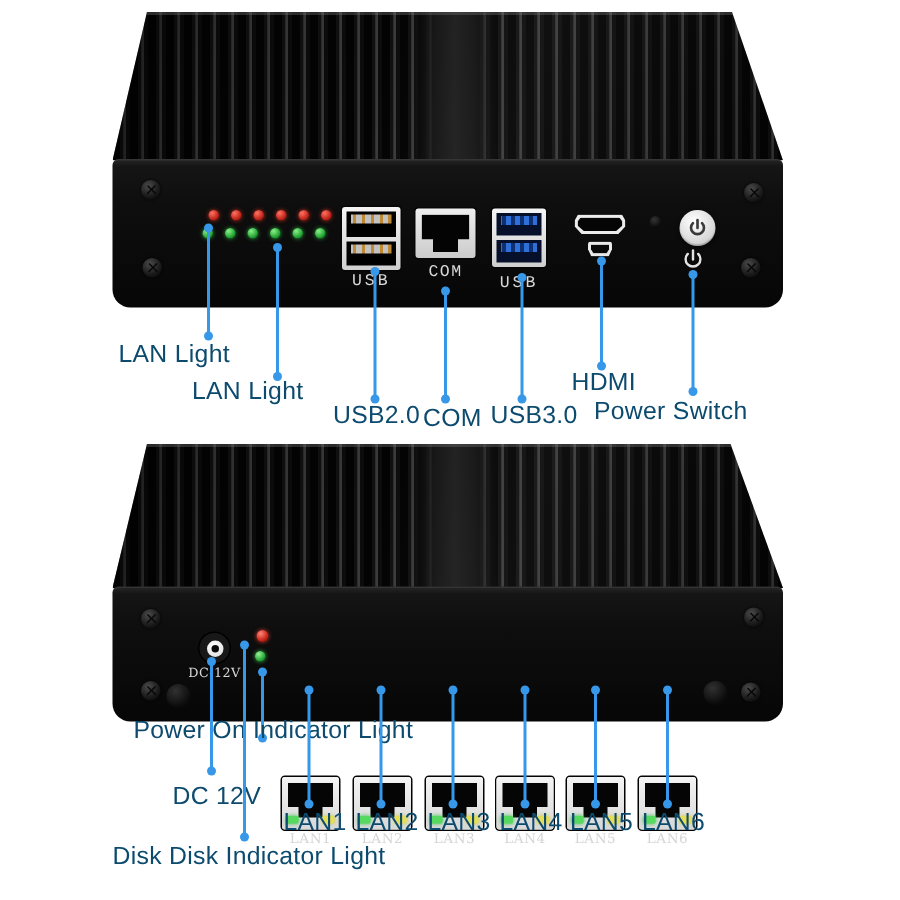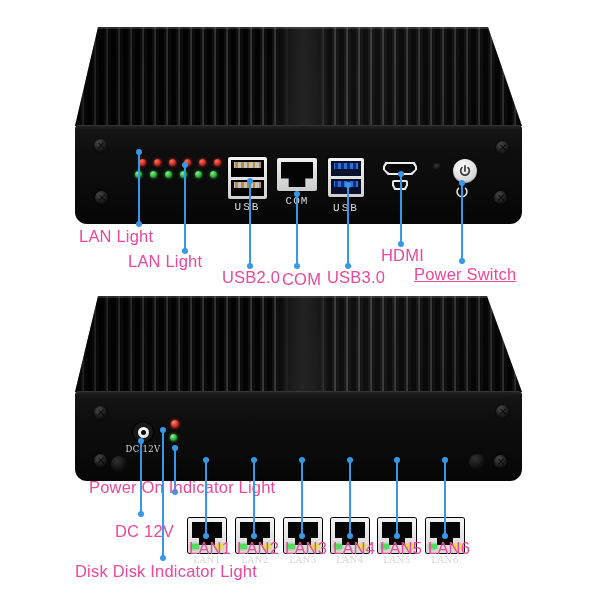--- a/index.html
+++ b/index.html
@@ -72,28 +72,28 @@
   .rj45 .hole{position:absolute;left:4px;right:4px;top:4px;height:16px;background:#050505;}
   .rj45 .hole::after{content:"";position:absolute;left:7px;right:7px;top:100%;height:7px;background:#050505;}
   .rj45 .lg{position:absolute;bottom:4px;left:3px;width:8px;height:5px;border-radius:1px;background:#55d95f;box-shadow:0 0 3px #2fbf42;}
   .rj45 .ly{position:absolute;bottom:4px;right:3px;width:8px;height:5px;border-radius:1px;background:#e4de59;box-shadow:0 0 3px #cfc938;}
   .rj45 .plabel{position:absolute;top:37px;left:-5px;right:-5px;text-align:center;color:#d6d6d6;
     font:9px "DejaVu Serif",serif;letter-spacing:.4px;}
   
   .cline{position:absolute;width:2px;background:#3797e8;}
   .cline::before,.cline::after{content:"";position:absolute;left:-2px;width:6px;height:6px;border-radius:50%;background:#3797e8;}
   .cline::before{top:-3px;} .cline::after{bottom:-3px;}
-  .lbl{position:absolute;color:#ec4899;font-size:16.5px;line-height:1.1;white-space:nowrap;letter-spacing:.2px;}
+  .lbl{position:absolute;color:#0c4a6e;font-size:16.5px;line-height:1.1;white-space:nowrap;letter-spacing:.2px;}
 </style>
 </head>
 <body>
 
 <div class="canvas">
 
-  <div class="device" style="top:27px;height:246px;">
+  <div class="device" style="top:8px;height:246px;">
     <div class="ribbed rib1">
       <div class="shine"></div>
       <div class="lite"></div>
       <div class="topglint"></div>
     </div>
     <div class="face face1">
       <div class="screw" style="left:19px;top:14px;"></div>
       <div class="screw" style="left:20px;top:66px;"></div>
       <div class="screw" style="left:421px;top:16px;"></div>
       <div class="screw" style="left:419px;top:66px;"></div>
@@ -171,21 +171,21 @@
   <div class="cline" style="left:296px;top:194px;height:72px;"></div>
   <div class="lbl" style="left:282px;top:270px;">COM</div>
 
   <div class="cline" style="left:347px;top:185px;height:81px;"></div>
   <div class="lbl" style="left:327px;top:268px;">USB3.0</div>
 
   <div class="cline" style="left:400px;top:174px;height:70px;"></div>
   <div class="lbl" style="left:381px;top:246px;">HDMI</div>
 
   <div class="cline" style="left:461px;top:183px;height:78px;"></div>
-  <div class="lbl" style="left:414px;top:265px;text-decoration:underline;">Power Switch</div>
+  <div class="lbl" style="left:396px;top:265px;">Power Switch</div>
 
   <div class="device" style="top:296px;height:185px;">
     <div class="ribbed rib2">
       <div class="shine"></div>
       <div class="lite"></div>
       <div class="topglint"></div>
     </div>
     <div class="face face2">
       <div class="screw" style="left:19px;top:15px;"></div>
       <div class="screw" style="left:19px;top:63px;"></div>

